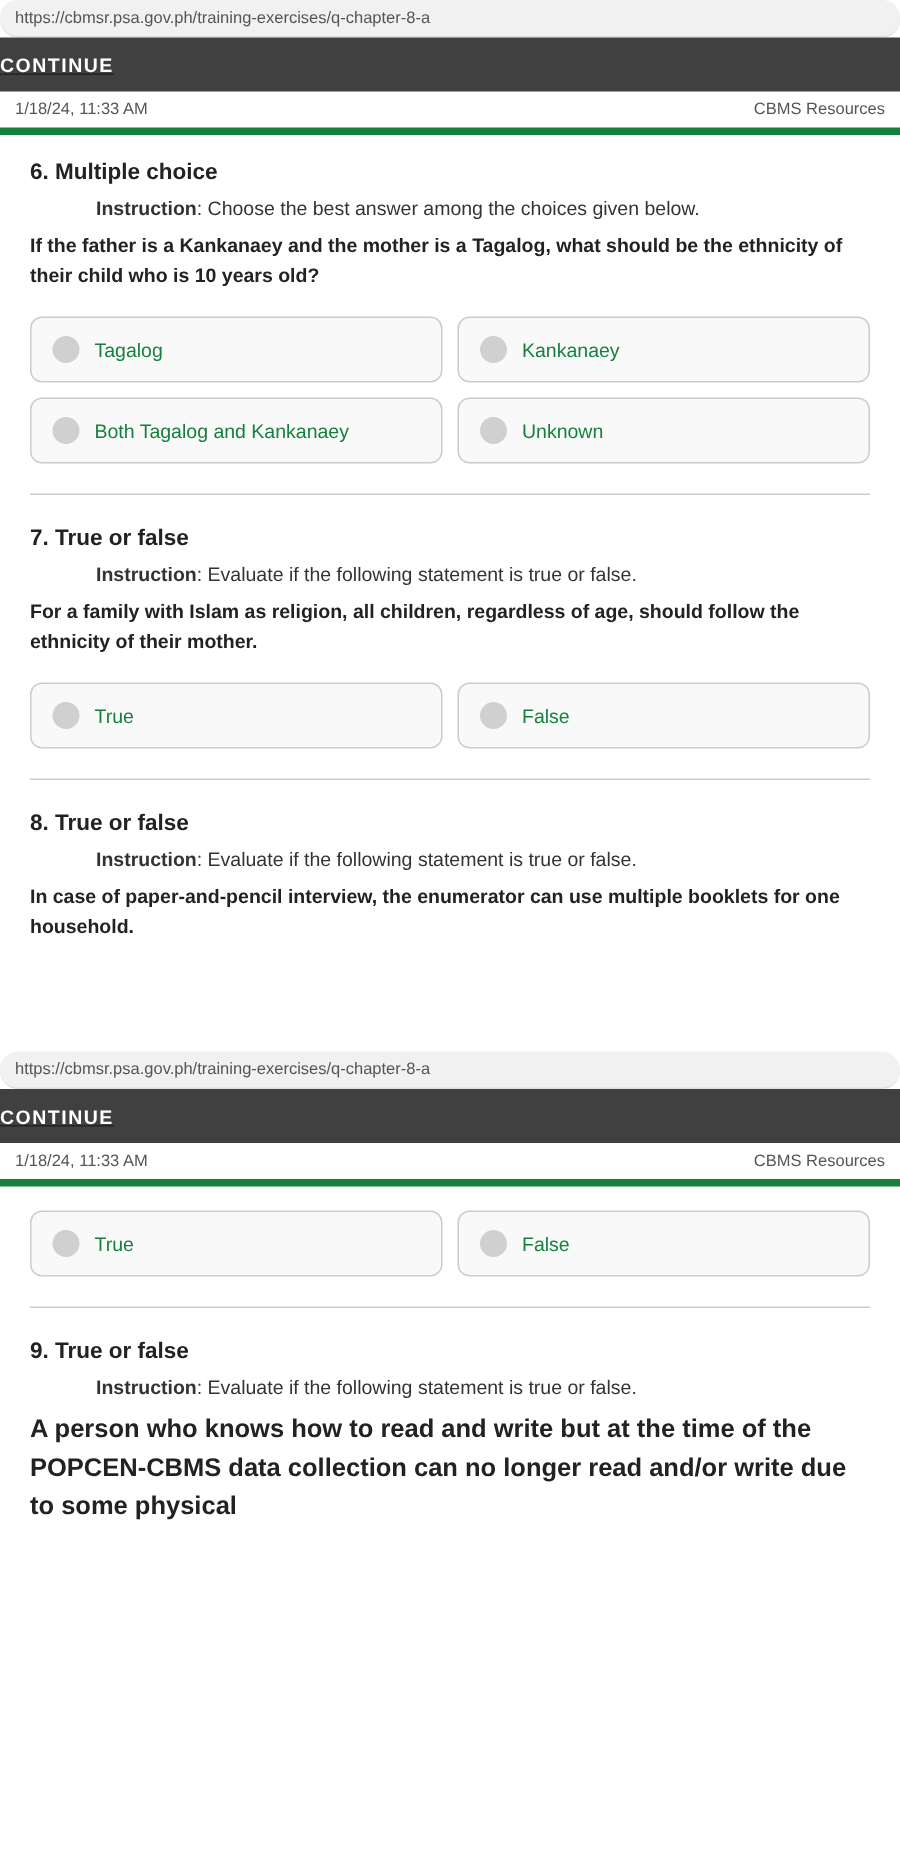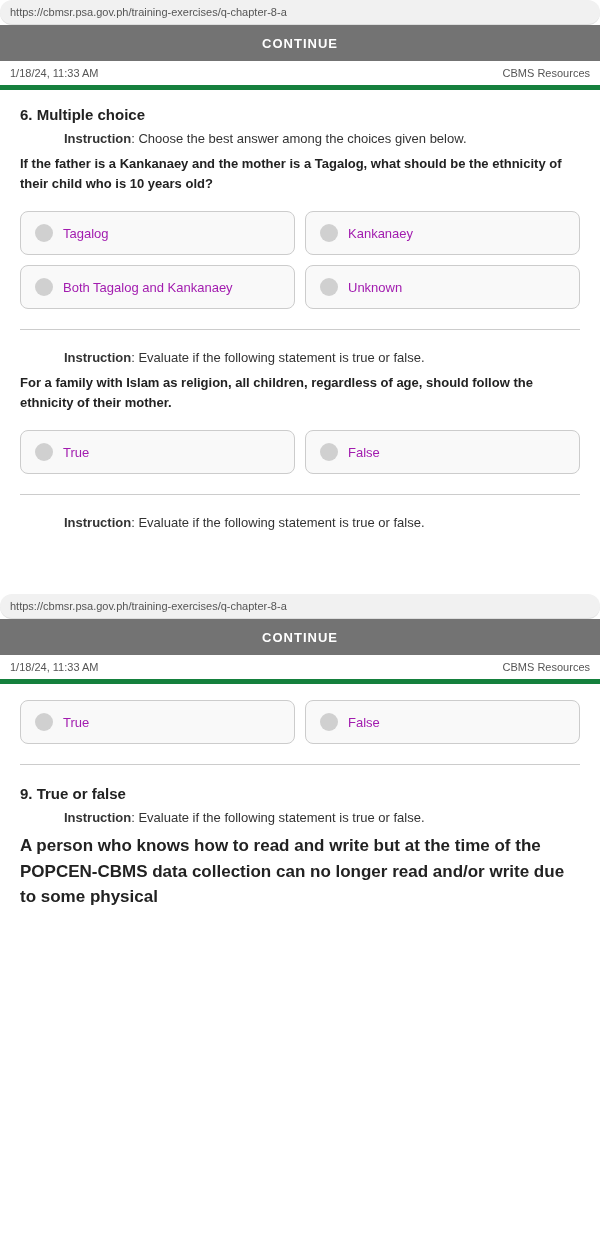--- a/index.html
+++ b/index.html
@@ -14,25 +14,26 @@
     .url-bar {
       background: #f1f1f1;
       border-bottom: 1px solid #ddd;
       padding: 6px 10px;
       font-size: 11px;
       color: #555;
       border-radius: 12px;
     }
 
     .top-bar {
-      background: #737373;
+      background: #404040;
       height: 36px;
       display: flex;
       align-items: center;
-      justify-content: center;
+      justify-content: flex-start;
+      text-decoration: underline;
     }
 
     .top-bar-title {
       color: #fff;
       font-size: 13px;
       font-weight: bold;
       letter-spacing: 1px;
     }
 
     .meta-bar {
@@ -93,21 +94,21 @@
     .option-btn {
       display: flex;
       align-items: center;
       gap: 10px;
       border: 1.5px solid #ccc;
       border-radius: 8px;
       padding: 12px 14px;
       background: #f9f9f9;
       cursor: pointer;
       font-size: 13px;
-      color: #a21caf;
+      color: #15803d;
     }
 
     .radio-circle {
       width: 18px;
       height: 18px;
       border-radius: 50%;
       background: #d0d0d0;
       flex-shrink: 0;
     }
 
@@ -164,43 +165,46 @@
       <button class="option-btn">
         <div class="radio-circle"></div>
         <span>Unknown</span>
       </button>
     </div>
   </div>
 
   <hr class="divider">
 
   <div class="question-block">
+    <div class="question-number">7. True or false</div>
     <div class="instruction">
       <strong>Instruction</strong><span>: Evaluate if the following statement is true or false.</span>
     </div>
     <div class="question-text">For a family with Islam as religion, all children, regardless of age, should follow the ethnicity of their mother.</div>
 
     <div class="options-single">
       <button class="option-btn">
         <div class="radio-circle"></div>
         <span>True</span>
       </button>
       <button class="option-btn">
         <div class="radio-circle"></div>
         <span>False</span>
       </button>
     </div>
   </div>
 
   <hr class="divider">
 
   <div class="question-block">
+    <div class="question-number">8. True or false</div>
     <div class="instruction">
       <strong>Instruction</strong><span>: Evaluate if the following statement is true or false.</span>
     </div>
+    <div class="question-text">In case of paper-and-pencil interview, the enumerator can use multiple booklets for one household.</div>
 
   </div>
 
 </div>
 
 <div style="height: 40px;"></div>
 
 <div class="url-bar">
   <span>https://cbmsr.psa.gov.ph/training-exercises/q-chapter-8-a</span>
 </div>

